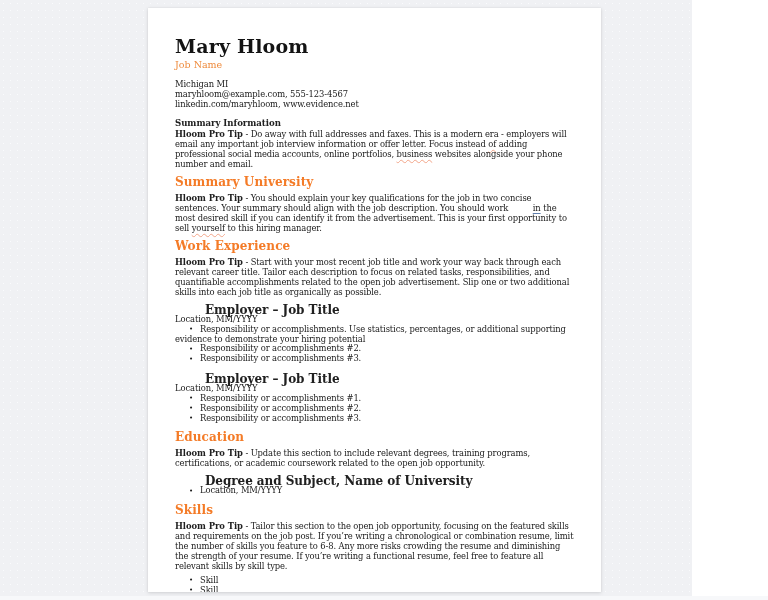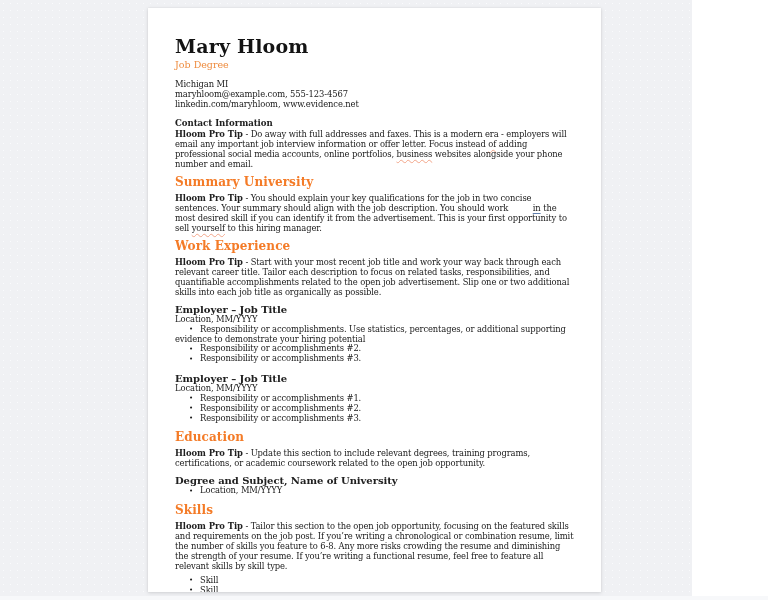--- a/index.html
+++ b/index.html
@@ -47,21 +47,21 @@
   }
   p.body b { letter-spacing: -0.05px; }
 
   h2.section-heading {
     color: #f47b27; font-size: 12px; line-height: 13px; font-weight: bold;
     margin: 7px 0 4px 0; letter-spacing: 0.1px;
   }
 
   .job-block { margin-top: 8px; }
   .job-block + .job-block { margin-top: 9px; }
-  .employer { font-weight: bold; font-size: 10px; line-height: 10.4px; letter-spacing: -0.05px; }
+  .employer { font-weight: bold; font-size: 12px; line-height: 10.4px; letter-spacing: -0.05px; margin-left: 30px; }
   .location-line { font-size: 8.4px; line-height: 9.8px; letter-spacing: -0.1px; }
 
   .bullet-item {
     margin: 0; font-size: 8.4px; line-height: 9.6px; letter-spacing: -0.12px;
     text-indent: 14px;
   }
   .blt { display: inline-block; text-indent: 0; margin-right: 7px; font-size: 7px; vertical-align: 0.5px; }
   .bullets-gap { margin-top: 5px; }
 
   
@@ -77,29 +77,29 @@
     padding-left: 22px;
   }
 </style>
 </head>
 <body>
 
 <div class="canvas">
   <div class="page">
 
     <h1 class="resume-name">Mary Hloom</h1>
-    <div class="job-title">Job Degree</div>
+    <div class="job-title">Job Name</div>
 
     <div class="contact-block">
       <div>Michigan MI</div>
       <div>maryhloom@example.com, 555-123-4567</div>
       <div>linkedin.com/maryhloom, www.evidence.net</div>
     </div>
 
-    <div class="subhead">Contact Information</div>
+    <div class="subhead">Summary Information</div>
     <p class="body"><b>Hloom Pro Tip</b><span> - Do away with full addresses and faxes. This is a modern era - employers will email any important job interview information or offer letter. Focus instead </span><span class="sq-orange">of</span><span> adding professional social media accounts, online portfolios, </span><span class="sq-orange">business</span><span> websites alongside your phone number and email.</span></p>
 
     <h2 class="section-heading">Summary University</h2>
     <p class="body"><b>Hloom Pro Tip</b><span> - You should explain your key qualifications for the job in two concise sentences. Your summary should align with the job description. You should work </span><span class="u-blue">in</span><span> the most desired skill if you can identify it from the advertisement. This is your first opportunity to sell </span><span class="sq-orange">yourself</span><span> to this hiring manager.</span></p>
 
     <h2 class="section-heading">Work Experience</h2>
     <p class="body"><b>Hloom Pro Tip</b><span> - Start with your most recent job title and work your way back through each relevant career title. Tailor each description to focus on related tasks, responsibilities, and quantifiable accomplishments related to the open job advertisement. Slip one or two additional skills into each job title as organically as possible.</span></p>
 
     <div class="job-block">
       <div class="employer">Employer – Job Title</div>

